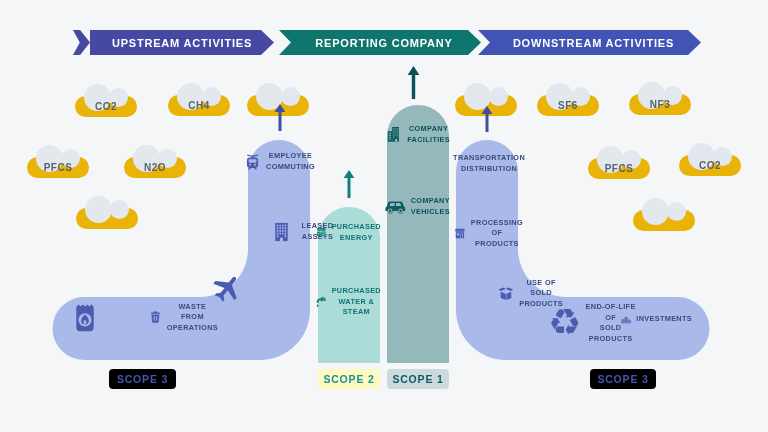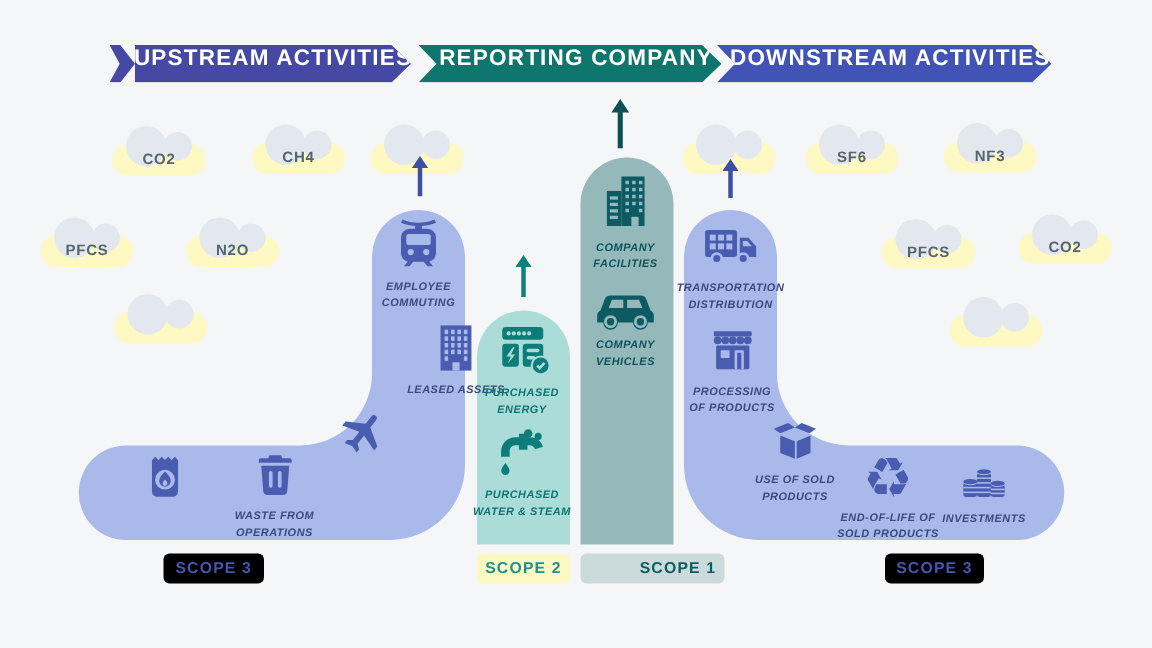--- a/index.html
+++ b/index.html
@@ -6,30 +6,30 @@
   .stage {
     position:relative; width:768px; height:432px; overflow:hidden;
     background:#f5f6f8;
     font-family:"Liberation Sans","DejaVu Sans",sans-serif;
   }
   
   .lead-chevron { position:absolute; left:73px; top:30px; width:17px; height:25px;
     background:#4549a4; z-index:3;
     clip-path:polygon(0 0, 42% 0, 100% 50%, 42% 100%, 0 100%, 40% 50%); }
   .banner { position:absolute; top:30px; height:25px; z-index:3;
-    display:flex; justify-content:center;
-    color:#ffffff; font-size:15px; font-weight:700; letter-spacing:.8px; white-space:nowrap; }
+    display:flex; align-items:center; justify-content:center;
+    color:#ffffff; font-size:11px; font-weight:700; letter-spacing:.8px; white-space:nowrap; }
   .banner.tip   { clip-path:polygon(0 0, calc(100% - 13px) 0, 100% 50%, calc(100% - 13px) 100%, 0 100%); }
   .banner.notch { clip-path:polygon(0 0, calc(100% - 13px) 0, 100% 50%, calc(100% - 13px) 100%, 0 100%, 12px 50%);
                   padding-left:8px; }
   #banner-upstream   { left:90px;  width:184px; background:#4549a4; }
   #banner-reporting  { left:279px; width:194px; background:#0f766e; }
   #banner-downstream { left:478px; width:215px; background:#4153b4; }
   
-  .cloud { position:absolute; width:62px; height:21px; background:#fef9c3; border-radius:11px;
+  .cloud { position:absolute; width:62px; height:21px; background:#eab308; border-radius:11px;
     display:flex; align-items:center; justify-content:center; z-index:1;
     font-size:10px; font-weight:700; color:#54656f; letter-spacing:.5px; }
   .cloud::before { content:""; position:absolute; width:27px; height:27px; border-radius:50%;
     background:#e3e8ee; top:-12px; left:9px; }
   .cloud::after  { content:""; position:absolute; width:19px; height:19px; border-radius:50%;
     background:#e3e8ee; top:-8px; right:9px; }
   .cloud span { position:relative; z-index:1; }
   #cl-co2l   { left:75px;  top:96px; }
   #cl-ch4    { left:168px; top:95px; }
   #cl-uparm  { left:247px; top:95px; }
@@ -48,22 +48,22 @@
   .arrow { position:absolute; z-index:2; }
   .arrow svg { display:block; }
   .arrow-blue path { fill:#3d4fa0; }
   .arrow-teal path { fill:#11807d; }
   .arrow-dark path { fill:#0d4f57; }
   #ar-up { left:274px; top:104px; }
   #ar-s2 { left:343px; top:170px; }
   #ar-s1 { left:407px; top:66px; }
   #ar-dn { left:481px; top:106px; }
   
-  .item { position:absolute; z-index:2; display:flex; flex-direction:column;
-    align-items:center; gap:4px; text-align:center;font-style:italic; }
+  .item { position:absolute; z-index:2; display:flex; flex-direction:row;
+    align-items:center; gap:4px; text-align:center; }
   .item .lbl { width:100%; font-size:7.3px; font-weight:700; letter-spacing:.35px;
     line-height:1.45; white-space:pre-line; }
   .item svg { display:block; }
   .up  svg, .down svg { color:#4a5cb0; }
   .up  .lbl, .down .lbl { color:#3b4a7e; }
   .s2 svg { color:#0e7d7a; }  .s2 .lbl { color:#0c7573; }
   .s1 svg { color:#0c5a62; }  .s1 .lbl { color:#0b535b; }
   .item svg path, .item svg rect, .item svg circle, .item svg ellipse { fill:currentColor; }
   .up  svg .h, .down svg .h { fill:#a9b9e9; }
   .s2 svg .h { fill:#abdcd8; }
@@ -88,21 +88,21 @@
   .rot-plane { transform:rotate(38deg); }
   
   .badge { position:absolute; height:20px; border-radius:4px; z-index:2;
     display:flex; align-items:center; justify-content:center;
     font-size:10.5px; font-weight:700; letter-spacing:.8px; }
   .badge-s3 { background:#000000; color:#4356b0; }
   .badge-s2 { background:#fef9c3; color:#1a9390;align-items:center; }
   .badge-s1 { background:#cbdbdc; color:#0d5b63; }
   #bd-s3l { left:109px; top:369px; width:67px; }
   #bd-s2  { left:318px; top:369px; width:62px; }
-  #bd-s1  { left:387px; top:369px; width:62px;padding-left:34px; }
+  #bd-s1  { left:387px; top:369px; width:62px; }
   #bd-s3r { left:590px; top:369px; width:66px; }
 </style>
 </head>
 <body>
 
 <div class="stage">
 
   <svg id="shapes" width="768" height="432" viewBox="0 0 768 432">
     <path fill="#a9b9e9" d="M248 171 A31 31 0 0 1 310 171 L310 310 A50 50 0 0 1 260 360 L84 360 A31.5 31.5 0 0 1 84 297 L200 297 A48 48 0 0 0 248 249 Z"></path>
     <path fill="#a9b9e9" d="M456 171 A31 31 0 0 1 518 171 L518 249 A48 48 0 0 0 566 297 L678 297 A31.5 31.5 0 0 1 678 360 L506 360 A50 50 0 0 1 456 310 Z"></path>

